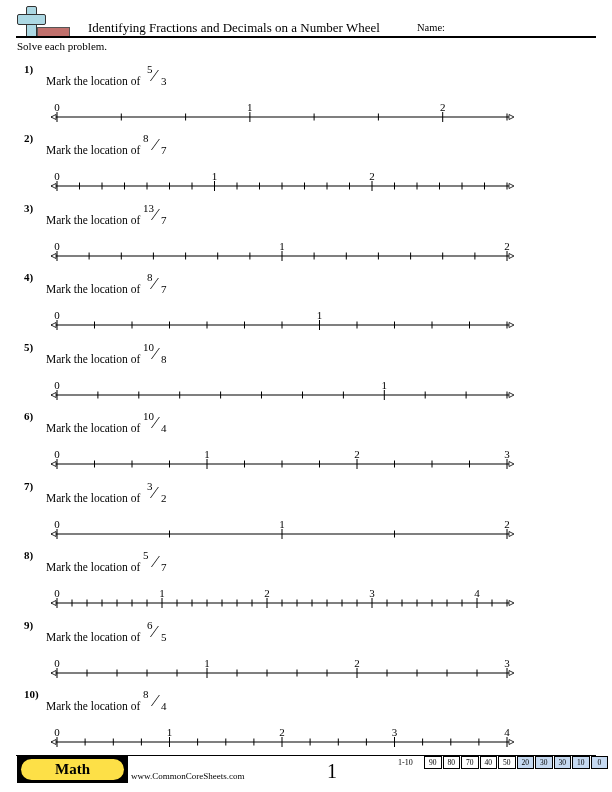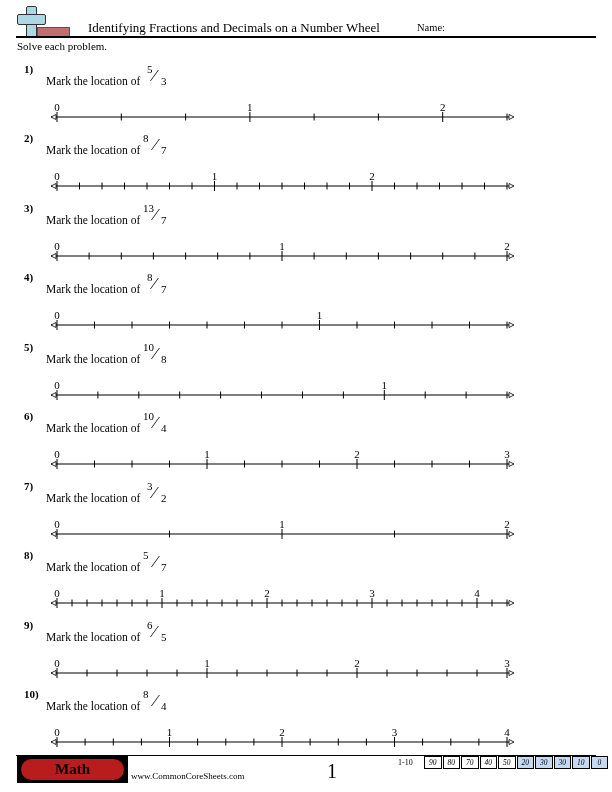--- a/index.html
+++ b/index.html
@@ -16,25 +16,25 @@
   .prompt { position:absolute; left:46px; top:12px; font-size:11.5px; white-space:nowrap; }
   .frac { position:absolute; top:0; width:30px; height:28px; }
   .frac .num { position:absolute; left:0; top:0; font-size:11px; }
   .frac .slash { position:absolute; left:6px; top:3px; font-size:17px; }
   .frac .den { position:absolute; left:14px; top:12px; font-size:11px; }
   .nl { position:absolute; left:46px; top:38px; width:480px; height:24px; }
   .nl svg { position:absolute; left:0; top:0; overflow:visible; }
   .tlabel { position:absolute; top:0; font-size:11px; transform:translateX(-50%); }
   .footer-rule { position:absolute; left:16px; top:755px; width:580px; height:1px; background:#000; }
   .math-box { position:absolute; left:17px; top:756px; width:111px; height:27px; background:#000; }
-  .math-pill { position:absolute; left:4px; top:3px; width:103px; height:21px; background:#b91c1c; border-radius:11px; text-align:center; font-weight:bold; font-size:15px; line-height:21px; }
+  .math-pill { position:absolute; left:4px; top:3px; width:103px; height:21px; background:#fde047; border-radius:11px; text-align:center; font-weight:bold; font-size:15px; line-height:21px; }
   .site { position:absolute; left:131px; top:771px; font-size:9px; }
   .page-num { position:absolute; left:327px; top:760px; font-size:20px; }
   .score-label { position:absolute; left:398px; top:758px; font-size:8px; }
-  .scores { position:absolute; left:424px; top:756px; display:flex;font-style:italic; }
+  .scores { position:absolute; left:424px; top:756px; display:flex; }
   .score-box { width:15.5px; height:11px; border:1px solid #000; margin-right:1px; font-size:7.5px; text-align:center; line-height:11px; }
 </style>
 </head>
 <body>
 
 <div>
   <div>
     <div class="logo-plus-v"></div>
     <div class="logo-plus-h"></div>
     <div class="logo-rect"></div>

